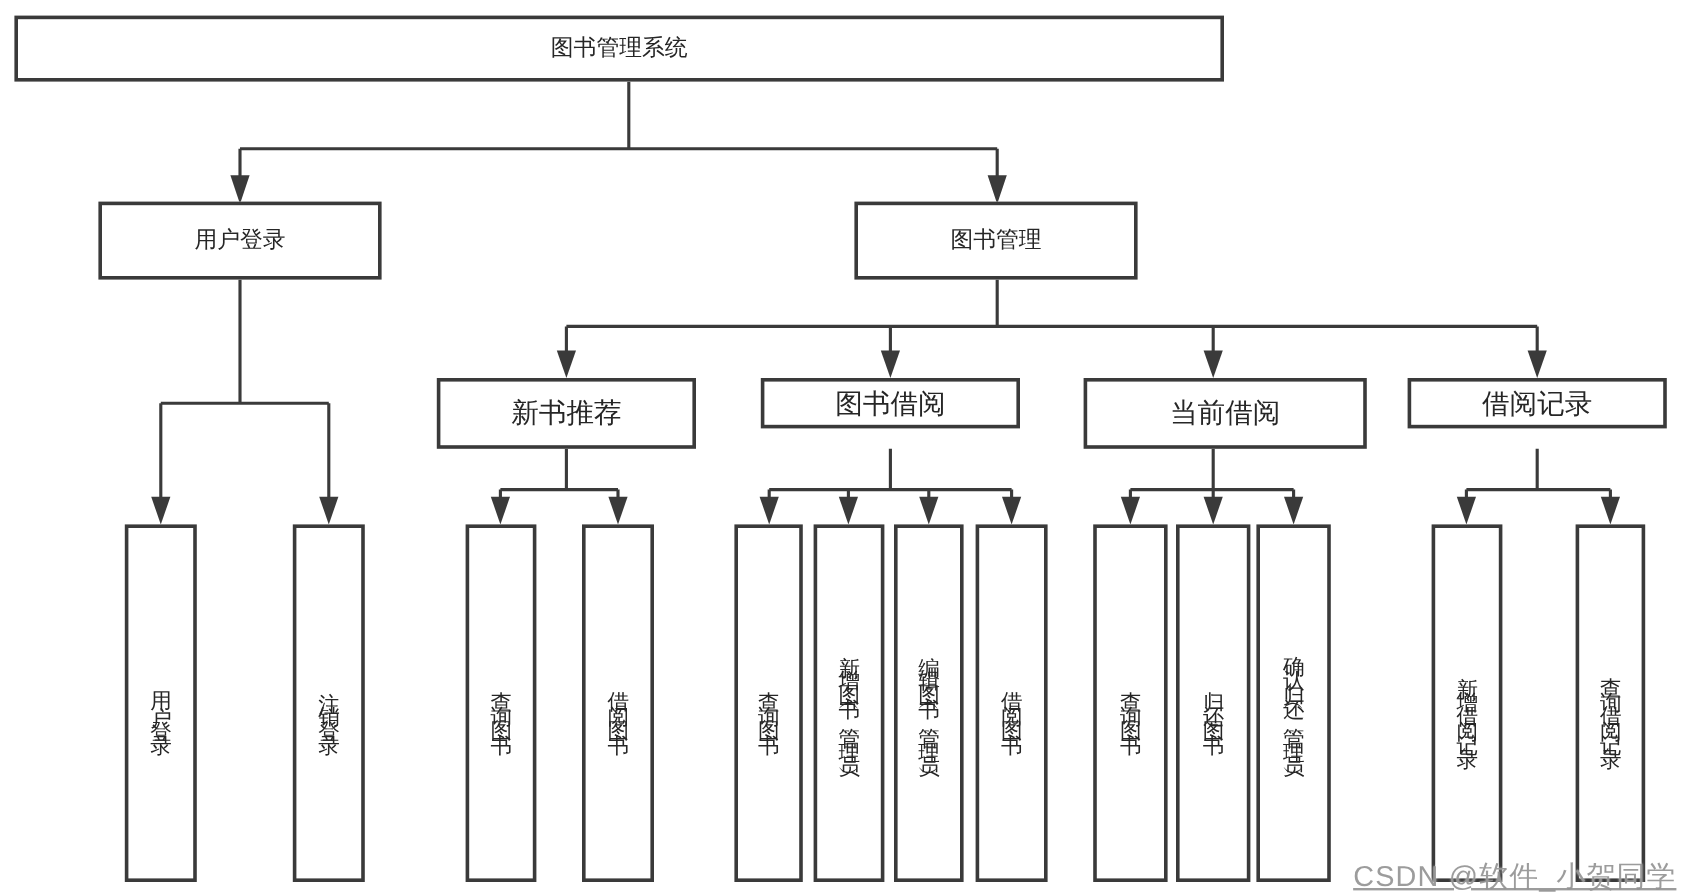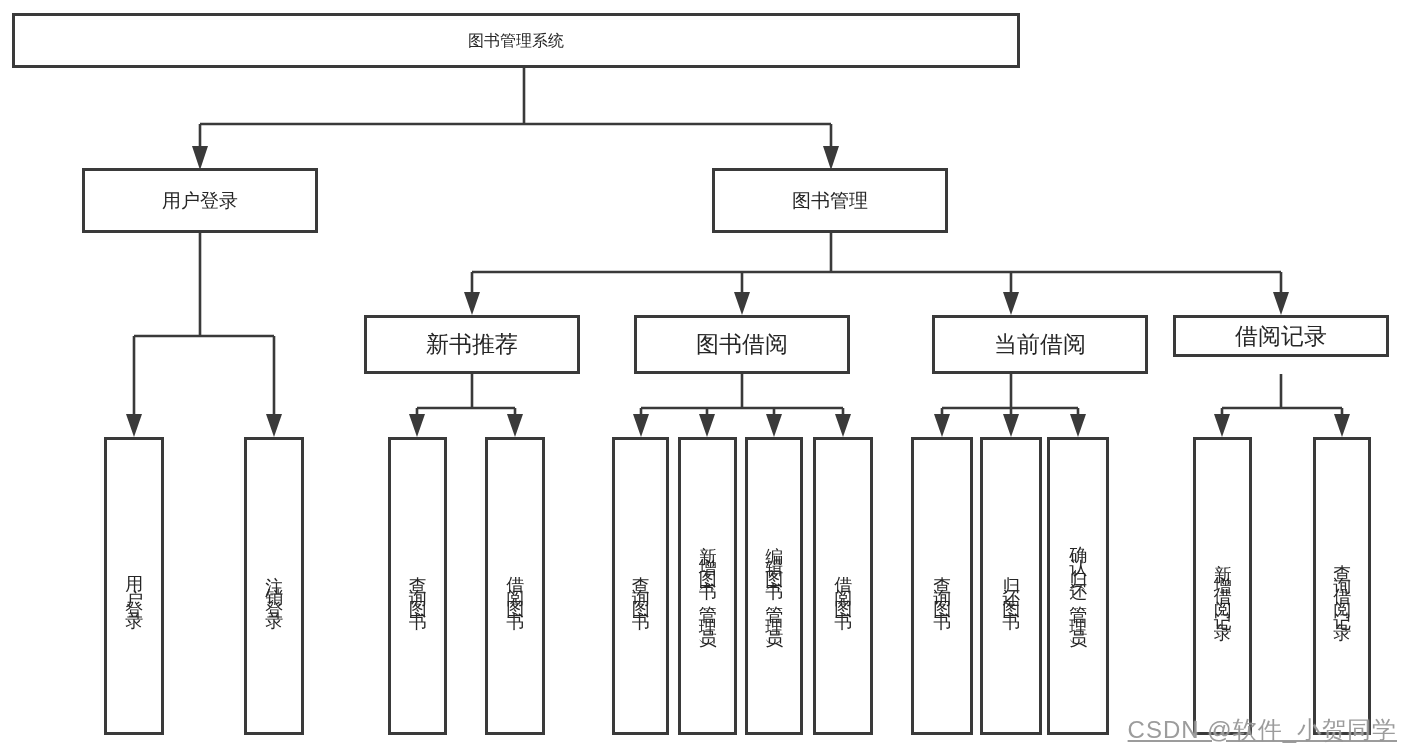--- a/index.html
+++ b/index.html
@@ -7,21 +7,21 @@
     position:relative;width:1405px;height:747px;background:#ffffff;
     font-family:"Liberation Sans","DejaVu Sans",sans-serif;overflow:hidden;
   }
   #connectors{position:absolute;left:0;top:0;z-index:0;}
   .box{
     position:absolute;box-sizing:border-box;background:#ffffff;
     border:3px solid #3a3a3a;color:#262626;z-index:1;
     display:flex;align-items:center;justify-content:center;
     text-align:center;line-height:1.25;
   }
-  .lvl1{font-size:16px;}
+  .lvl1{font-size:19px;}
   .lvl2{font-size:19px;}
   .lvl3{font-size:23px;}
   .vbox{
     writing-mode:vertical-rl;text-orientation:mixed;
     font-size:18px;letter-spacing:12px;
   }
   .vbox span{display:block;}
   #watermark{
     position:absolute;right:8px;top:714px;z-index:2;
     font-size:24px;color:rgba(148,148,148,0.92);
@@ -88,24 +88,24 @@
   <div class="box lvl2" style="left:82px;top:168px;width:236px;height:65px">
     <span>用户登录</span>
   </div>
   <div class="box lvl2" style="left:712px;top:168px;width:236px;height:65px">
     <span>图书管理</span>
   </div>
 
   <div class="box lvl3" style="left:364px;top:315px;width:216px;height:59px">
     <span>新书推荐</span>
   </div>
-  <div class="box lvl3" style="left:634px;top:315px;width:216px;height:59px">
+  <div class="box lvl3" style="left:634px;top:315px;width:216px;height:42px">
     <span>图书借阅</span>
   </div>
-  <div class="box lvl3" style="left:932px;top:315px;width:216px;height:59px">
+  <div class="box lvl3" style="left:903px;top:315px;width:236px;height:59px">
     <span>当前借阅</span>
   </div>
   <div class="box lvl3" style="left:1173px;top:315px;width:216px;height:42px">
     <span>借阅记录</span>
   </div>
 
   <div class="box vbox" style="left:104px;top:437px;width:60px;height:298px">
     <span>用户登录</span>
   </div>
   <div class="box vbox" style="left:244px;top:437px;width:60px;height:298px">

